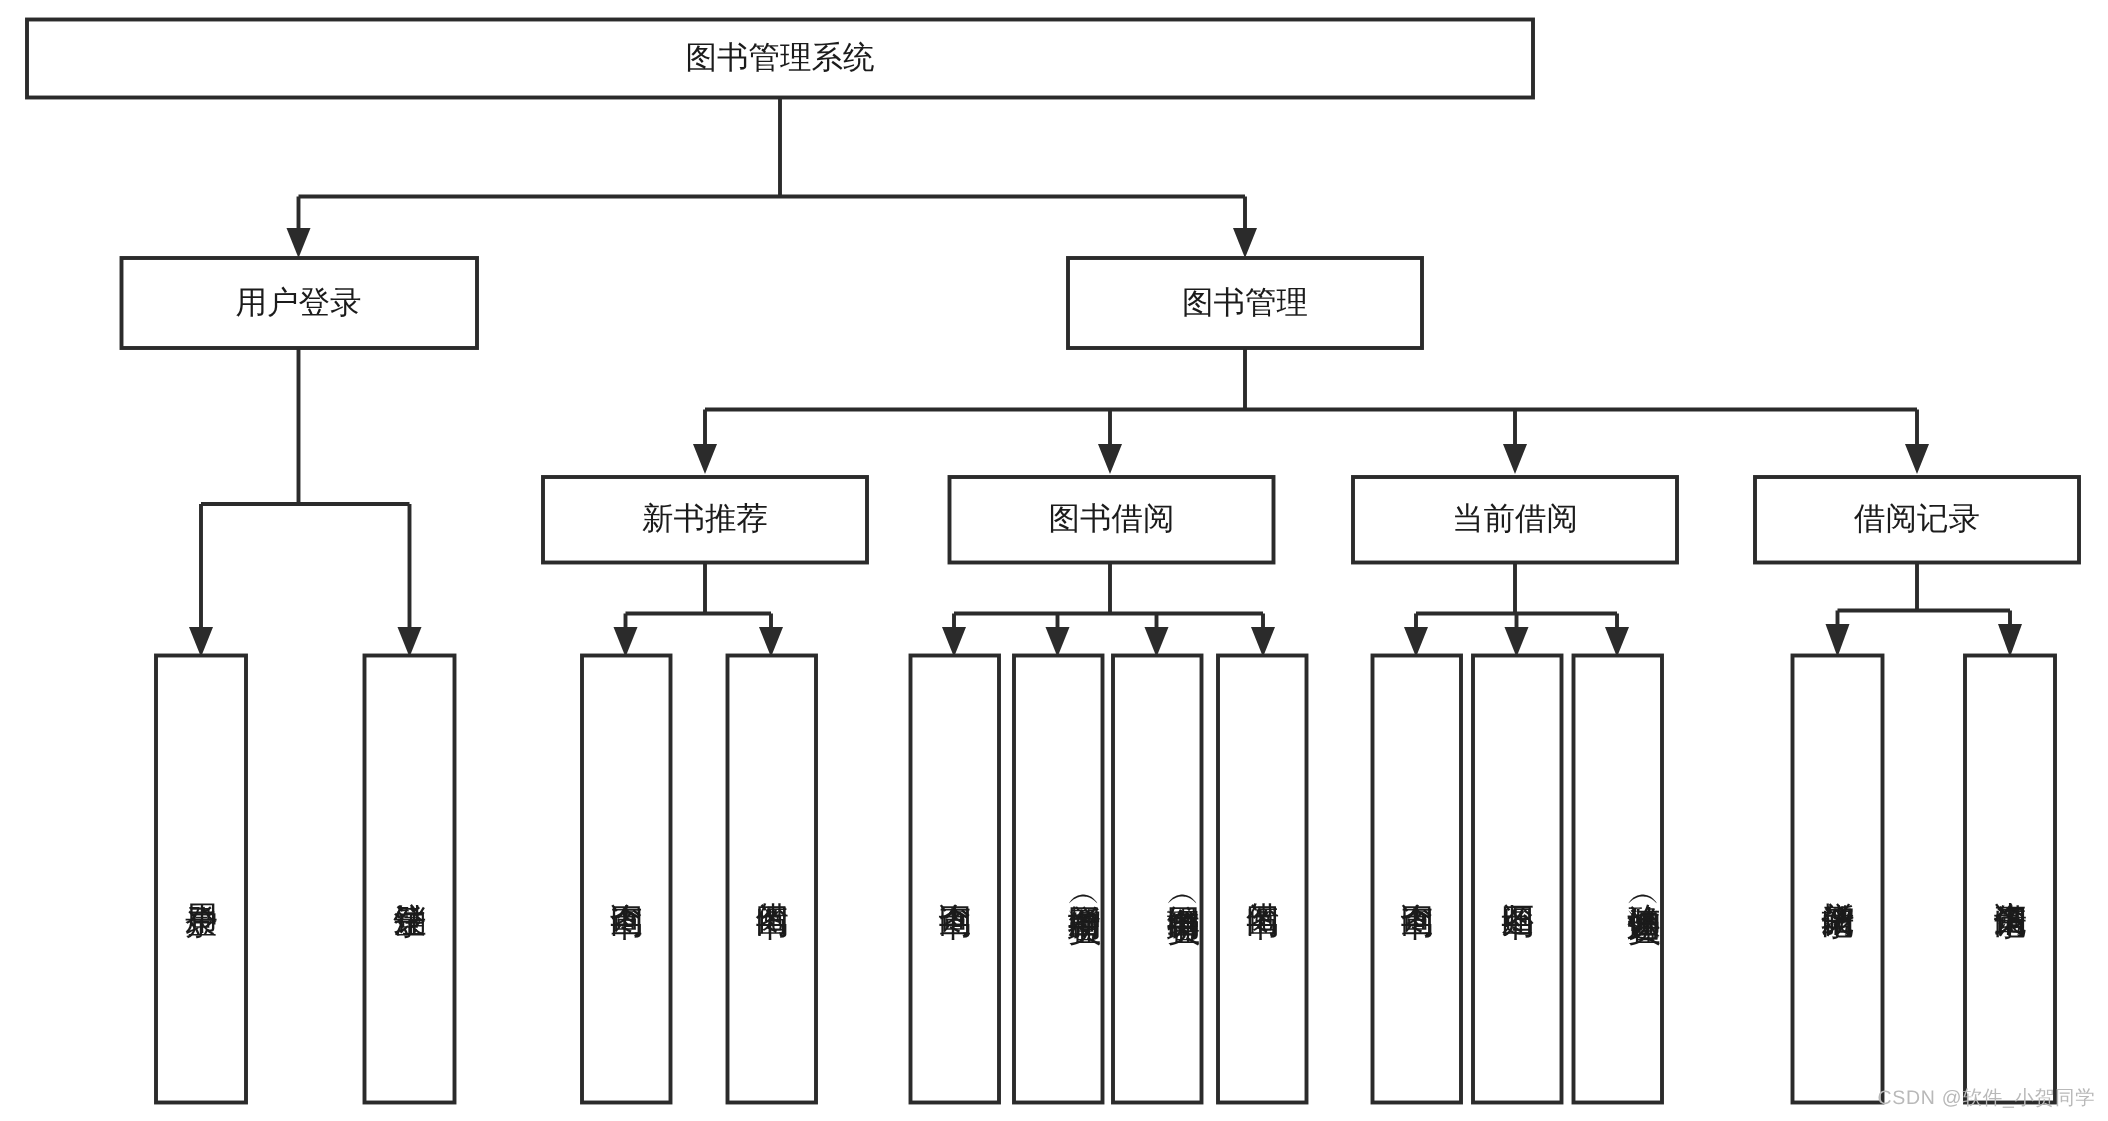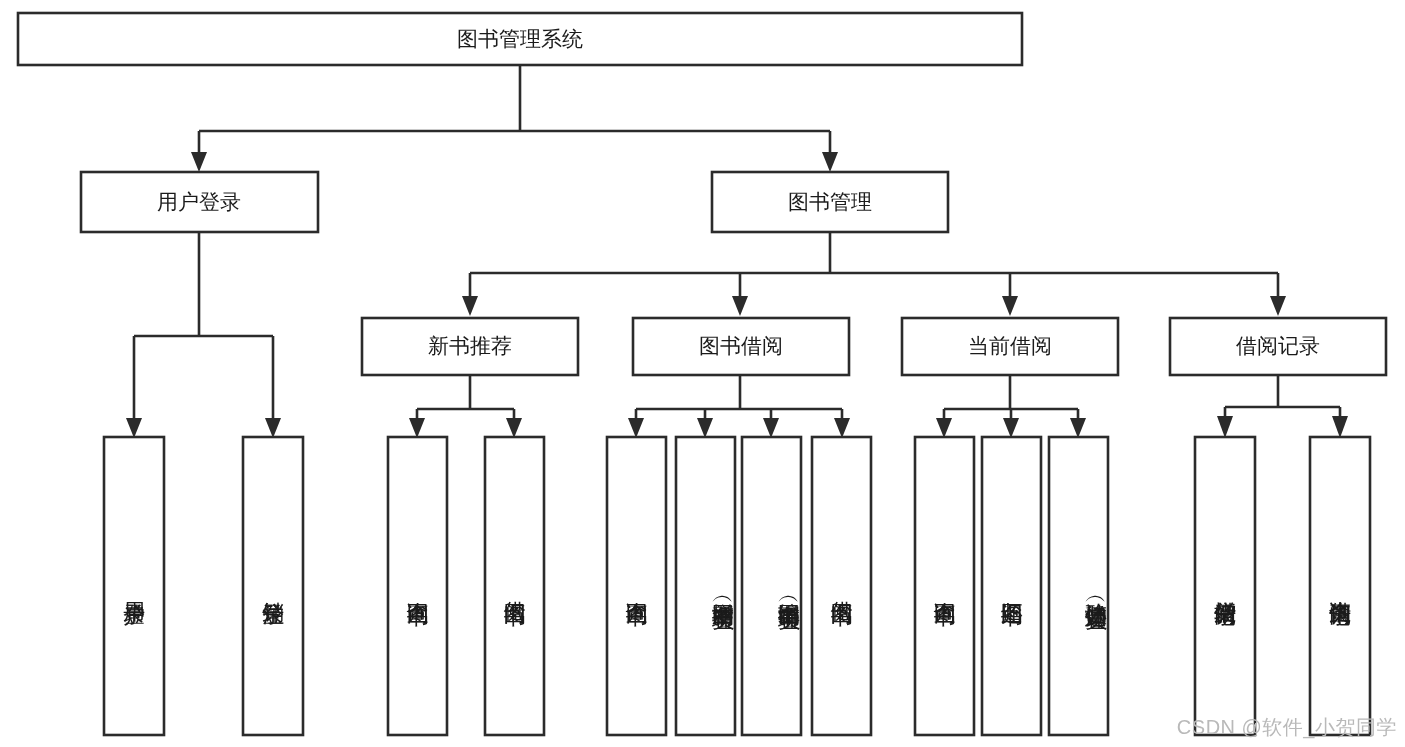--- a/index.html
+++ b/index.html
@@ -46,21 +46,21 @@
     font-size: 21px;
     fill: #1b1b1b;
     text-anchor: middle;
     dominant-baseline: middle;
   }
   .watermark {
     position: absolute;
     right: 8px;
     bottom: 6px;
     font-family: "Liberation Sans", "DejaVu Sans", sans-serif;
-    font-size: 20px;
+    font-size: 13px;
     color: #b9b9b9;
     letter-spacing: 0.5px;
     white-space: nowrap;
     user-select: none;
   }
 </style>
 </head>
 <body>
 
 <div id="diagram-root">

